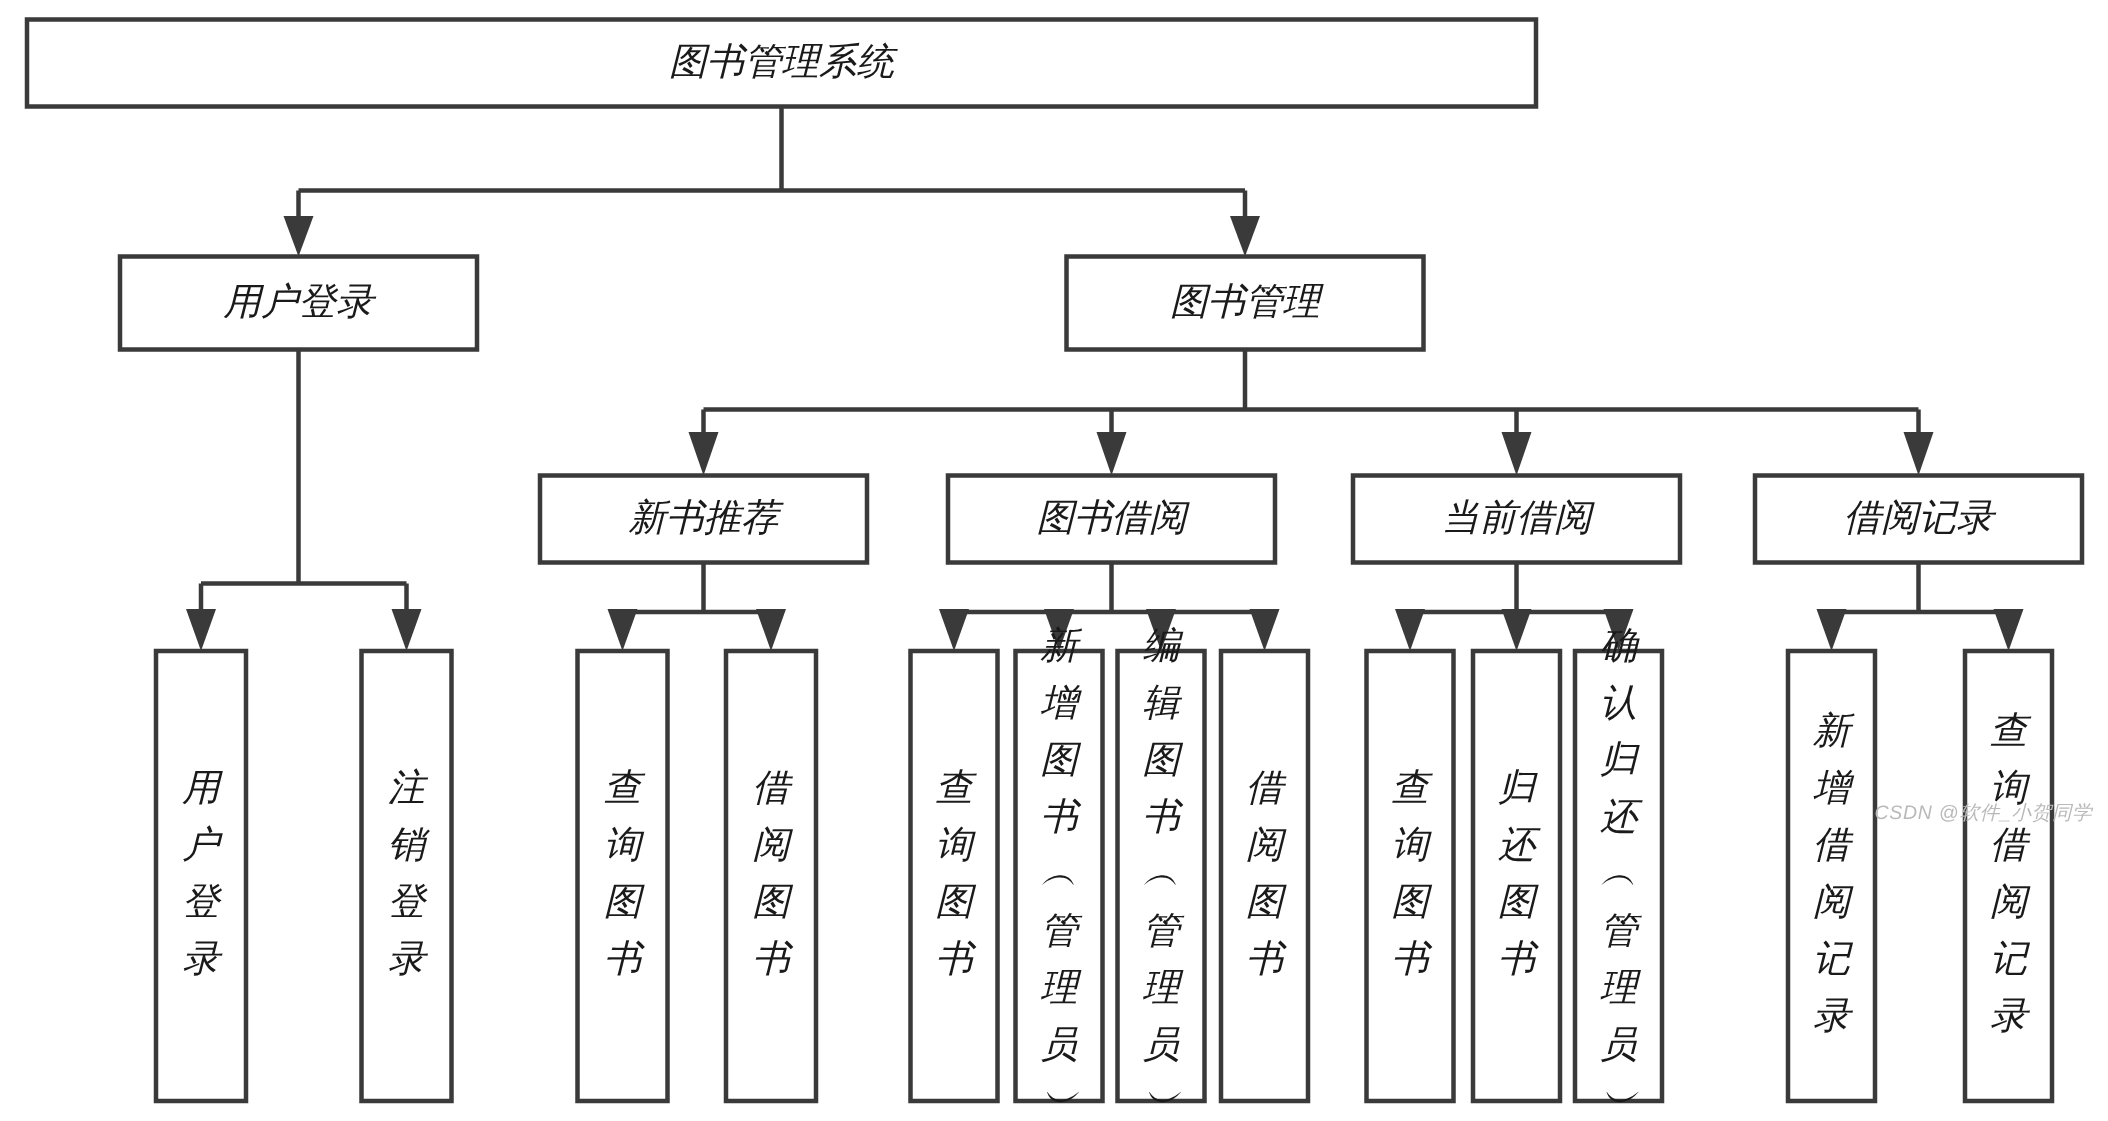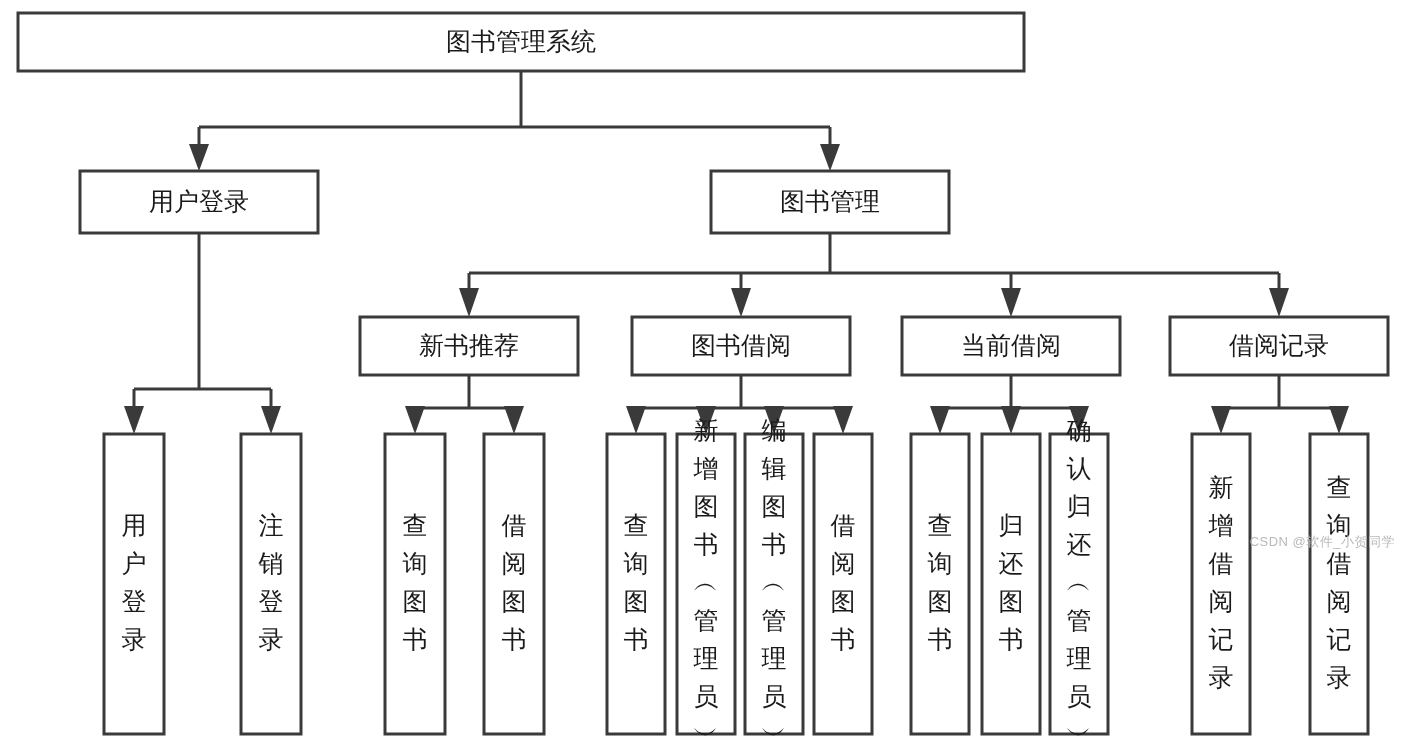--- a/index.html
+++ b/index.html
@@ -12,20 +12,21 @@
     height: 747px;
     font-family: "Liberation Sans", "DejaVu Sans", sans-serif;
     overflow: hidden;
     position: relative;
   }
   #diagram-root {
     position: absolute;
     left: 0; top: 0;
     width: 1405px;
     height: 556px;
+    font-style: italic;
   }
   svg.diagram {
     display: block;
     width: 1405px;
     height: 747px;
   }
   .node-box {
     fill: #ffffff;
     stroke: #3a3a3a;
     stroke-width: 3;

